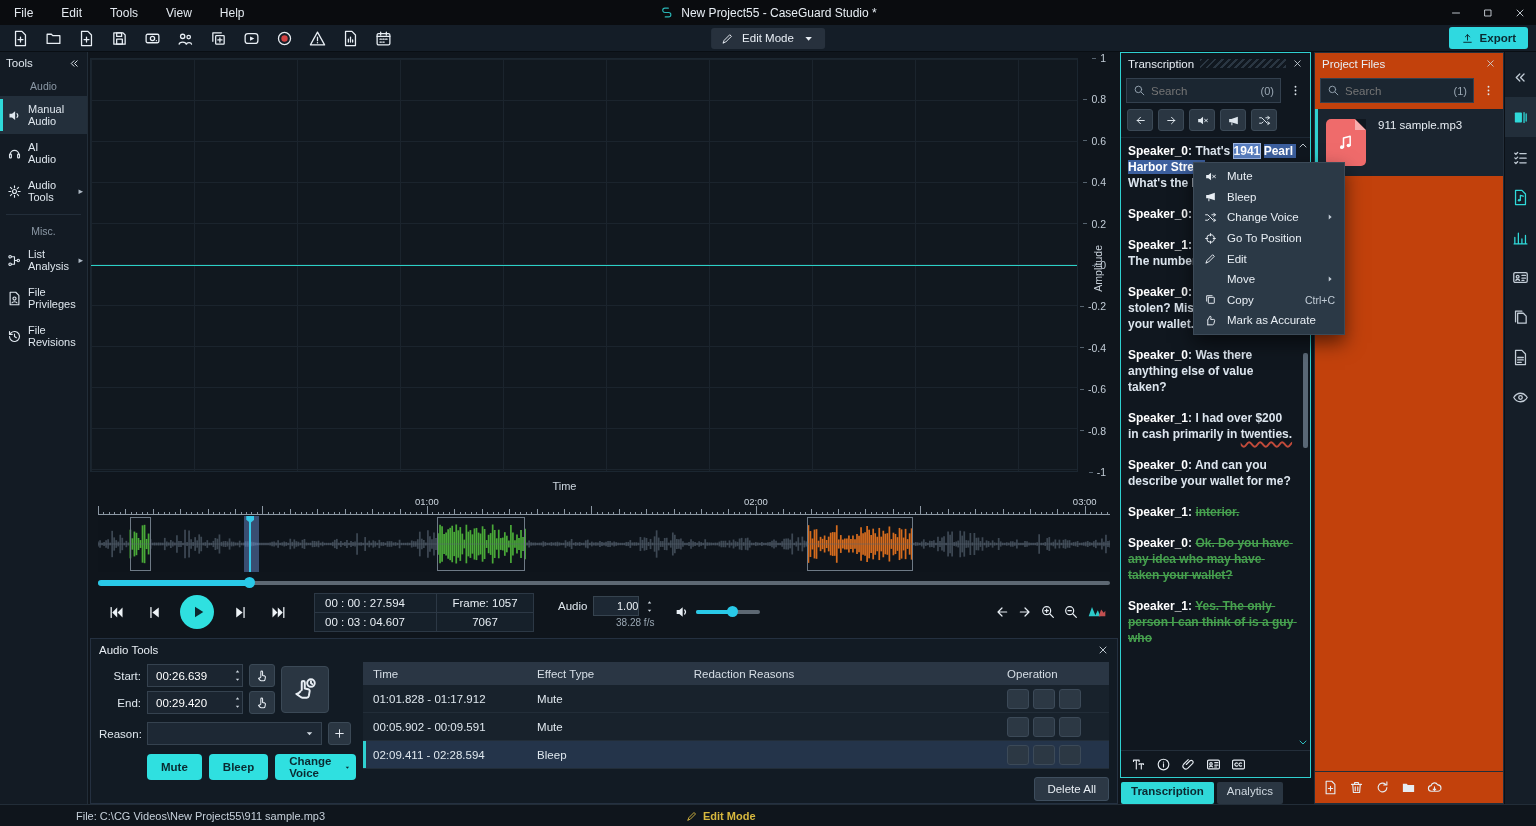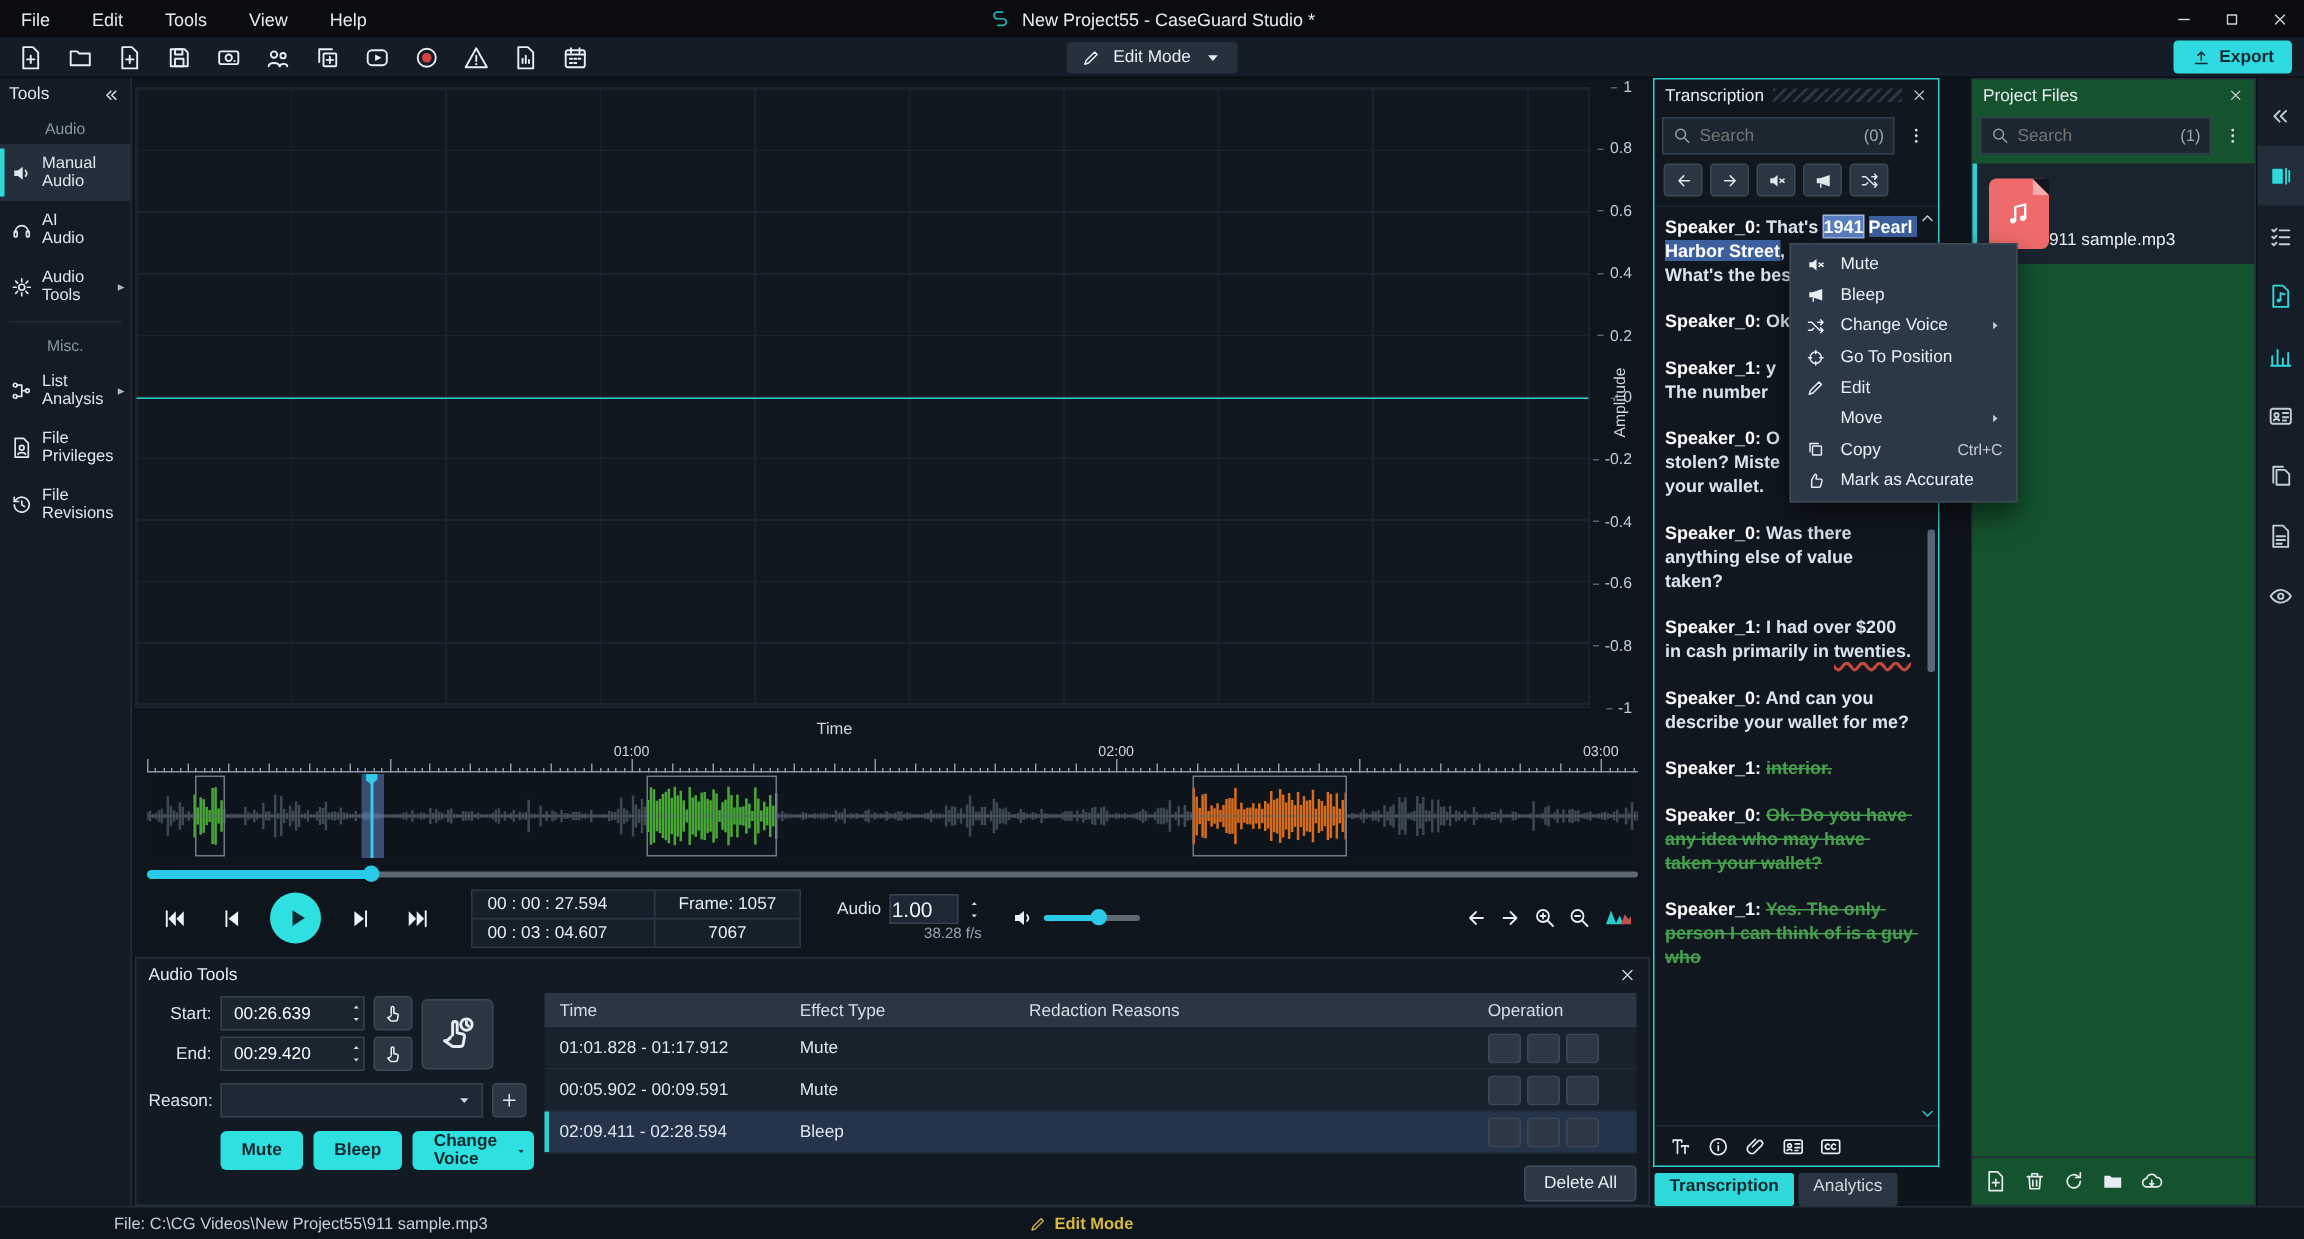--- a/index.html
+++ b/index.html
@@ -81,21 +81,21 @@
   .ctl-btn{width:32px;height:26px;color:#eef3f7}
   .ctl-btn .ic{width:17px;height:17px}
   .play-btn{width:34px;height:34px;border-radius:50%;background:#2fe0e0;color:#0c2830;margin:0 4px}
   .play-btn .ic{width:18px;height:18px;margin-left:2px}
   .timebox{display:grid;grid-template-columns:122px 96px;margin-left:14px;border:1px solid #2c3845;background:#16202a;font-size:11.5px;color:#e8eef4}
   .timebox div{padding:3px 10px;border-bottom:1px solid #2c3845;border-right:1px solid #2c3845;white-space:nowrap}
   .timebox div:nth-child(2n){border-right:none;text-align:center}
   .timebox div:nth-child(3),.timebox div:nth-child(4){border-bottom:none}
   .speed{margin-left:18px;font-size:11.5px;color:#dfe7ee}
   .speed-row{display:flex;align-items:center;gap:6px}
-  .speed-input{width:46px;height:20px;background:#1d2834;border:1px solid #36434f;color:#eef3f7;text-align:left;font-size:14px;font-family:"Liberation Sans",sans-serif}
+  .speed-input{width:46px;height:20px;background:#1d2834;border:1px solid #36434f;color:#eef3f7;text-align:right;font-size:11px;font-family:"Liberation Sans",sans-serif}
   .stepper{display:flex;flex-direction:column;gap:1px;color:#cfd8e0}
   .stepper .ic{width:9px;height:7px}
   .fps{font-size:10px;color:#9aa7b3;text-align:right;margin-top:1px}
   .vol{display:flex;align-items:center;gap:6px;margin-left:14px;color:#e8eef4}
   .vol-track{width:64px;height:4px;border-radius:2px;background:#5d6873;position:relative}
   .vol-fill{position:absolute;left:0;top:0;bottom:0;width:55%;background:#29c9e8;border-radius:2px}
   .vol-handle{position:absolute;left:55%;top:-4px;width:11px;height:11px;border-radius:50%;background:#29c9e8;transform:translateX(-5px)}
   .zoomcluster{margin-left:auto;display:flex;gap:7px;align-items:center;color:#e8eef4}
   .zoomcluster .ic{width:16px;height:16px}
   .zoomcluster .logo-ic{width:22px;height:20px}
@@ -166,22 +166,22 @@
   .scroll-up{position:absolute;right:1px;top:2px;color:#cfd8e0}
   .scroll-down{position:absolute;right:1px;bottom:2px;color:#2fd0d0}
   .scroll-up .ic,.scroll-down .ic{width:12px;height:12px}
   .tr-footer{height:27px;display:flex;gap:10px;align-items:center;padding:0 10px;border-top:1px solid #232e3a;color:#e6ecf2;flex:none}
   .tr-footer .ic{width:15px;height:15px}
   .tabs{height:26px;display:flex;gap:3px;padding:4px 0 0 1px;flex:none}
   .tab{padding:3px 10px;font-size:11.5px;border-radius:2px;background:#2a3642;color:#cfd8e0}
   .tab.active{background:#2fd9d9;color:#0b2830;font-weight:700}
 
   
-  .pf-col{width:190px;margin-left:21px;display:flex;flex-direction:column;background:#14532d;border:1px solid #232e3a;flex:none}
-  .pf-item{display:flex;align-items:flex-end;padding:10px 8px;background:#1a242f;border-left:3px solid #2fd0d0;margin-top:3px}
+  .pf-col{width:190px;margin-left:3px;display:flex;flex-direction:column;background:#c2410c;border:1px solid #232e3a;flex:none}
+  .pf-item{display:flex;align-items:flex-start;gap:12px;padding:10px 8px;background:#1a242f;border-left:3px solid #2fd0d0;margin-top:3px}
   .music-tile{width:40px;height:47px;background:#ef6b6b;border-radius:5px;position:relative;color:#fff;flex:none}
   .music-tile::after{content:"";position:absolute;top:0;right:0;border-style:solid;border-width:0 11px 11px 0;border-color:transparent #10171f transparent transparent}
   .music-tile::before{content:"";position:absolute;top:0;right:0;width:11px;height:11px;background:#f8acac;clip-path:polygon(0 0,0 100%,100% 100%)}
   .music-tile .ic{width:20px;height:20px}
   .pf-name{font-size:11.5px;color:#e8eef4}
   .pf-footer{margin-top:auto;border-top:1px solid #232e3a;display:flex;gap:11px;padding:8px 8px;color:#e6ecf2}
   .pf-footer .ic{width:15px;height:15px}
 
   
   .rail{width:32px;background:#151e28;border-left:1px solid #0b1016;display:flex;flex-direction:column;align-items:center;padding-top:5px;flex:none}

